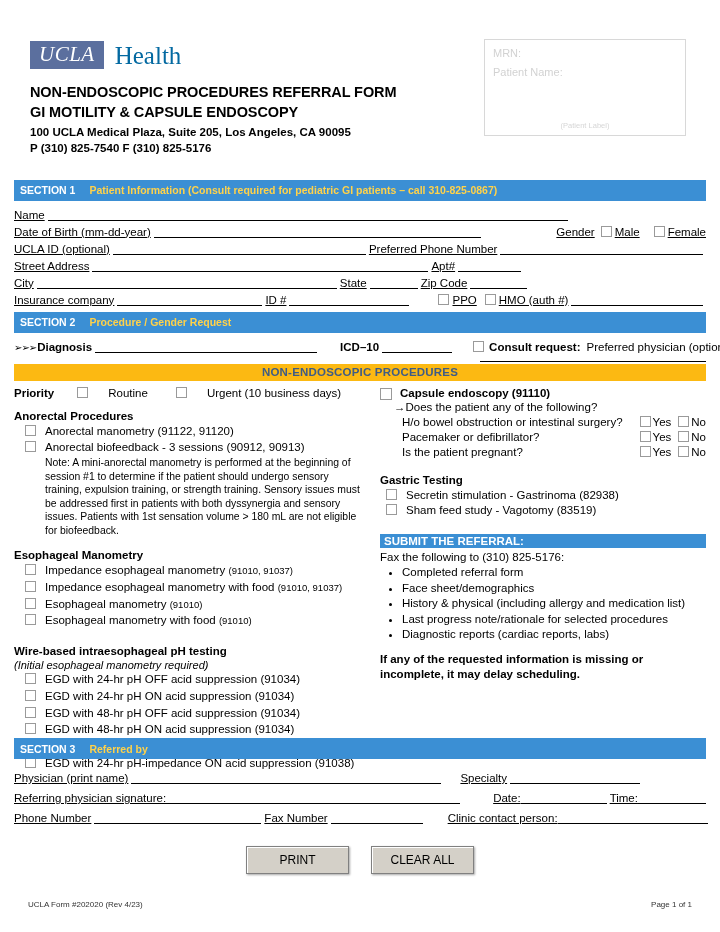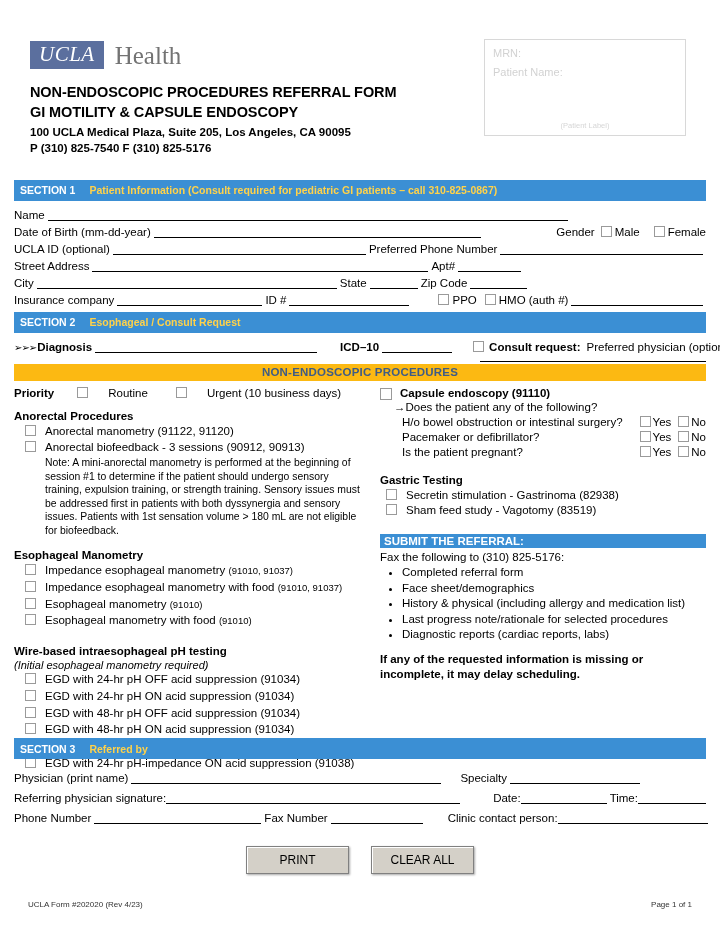--- a/index.html
+++ b/index.html
@@ -31,21 +31,21 @@
     font-style: italic;
     font-weight: normal;
     font-size: 21px;
     letter-spacing: 0.5px;
     padding: 3px 9px 4px 9px;
     line-height: 1;
   }
   .health-word {
     font-family: "Liberation Serif", serif;
     font-size: 25px;
-    color: #737373;
+    color: #0369a1;
     margin-left: 11px;
     line-height: 1;
   }
   .form-title {
     font-size: 14.5px;
     font-weight: bold;
     line-height: 1.38;
     letter-spacing: -0.1px;
   }
   .form-addr {
@@ -105,21 +105,21 @@
     display: flex;
     align-items: center;
     justify-content: center;
     color: #3e5c86;
     font-weight: bold;
     font-size: 11.5px;
     letter-spacing: 0.2px;
   }
 
   
-  .fieldset { padding: 0 14px; }
+  .fieldset { padding: 0 14px; text-decoration: underline; }
   .frow {
     display: flex;
     align-items: flex-end;
     font-size: 11.5px;
     height: 17px;
     white-space: nowrap;
   }
   .lbl { flex: 0 0 auto; }
   .rule {
     border-bottom: 1px solid #000;
@@ -305,21 +305,21 @@
         <span class="lbl">HMO (auth #)</span>
         <span class="rule grow"></span>
       </div>
 
     </div>
   </div>
 
   <div style="margin-top:6px;">
     <div class="sec-bar">
       <span class="sec-num">SECTION 2</span>
-      <span class="sec-ttl">Esophageal / Consult Request</span>
+      <span class="sec-ttl">Procedure / Gender Request</span>
     </div>
 
     <div class="diag-row">
       <span class="arrows">➢➢➢</span>
       <span class="lbl" style="font-weight:bold;">Diagnosis</span>
       <span class="rule" style="width:222px;"></span>
       <span class="lbl" style="font-weight:bold;margin-left:20px;">ICD–10</span>
       <span class="rule" style="width:70px;"></span>
       <span class="cbox" style="margin:0 5px 1px 18px;"></span>
       <span class="lbl" style="font-weight:bold;">Consult request:</span>

